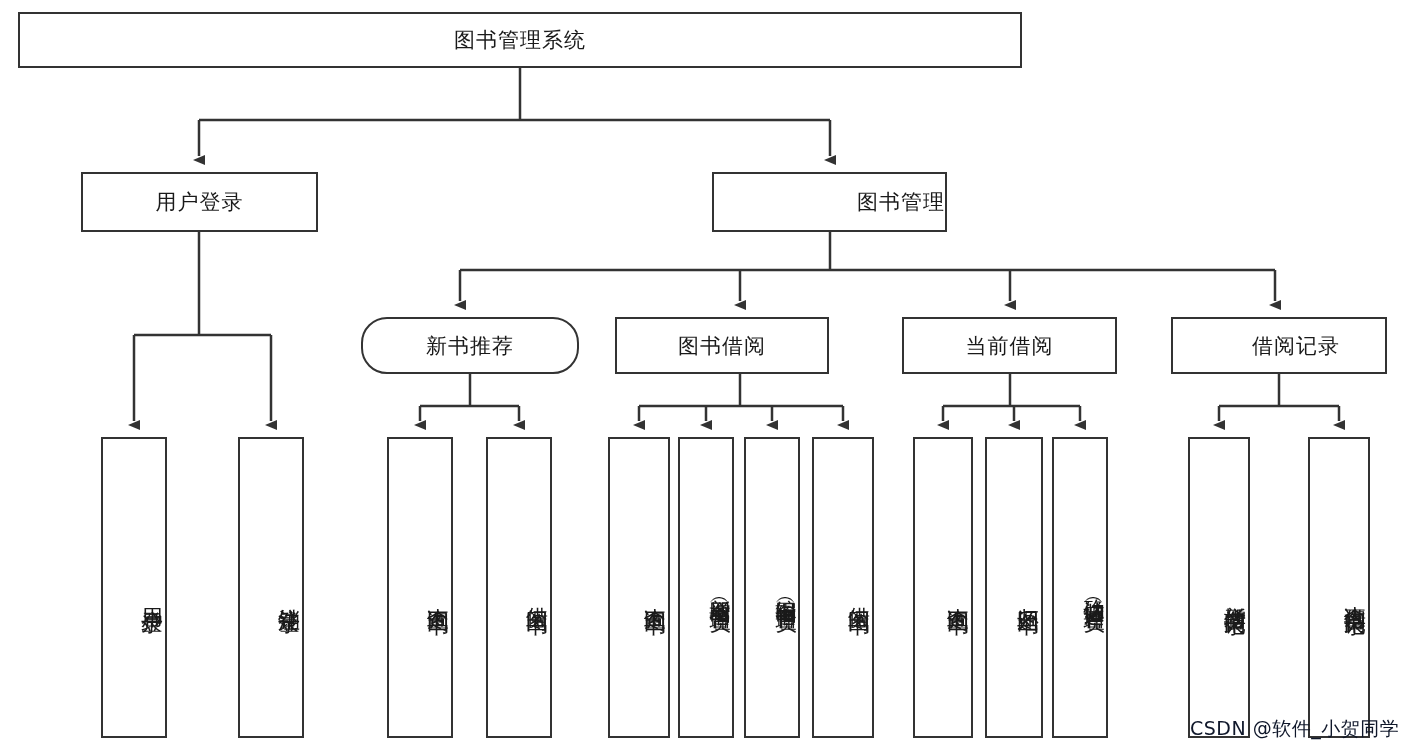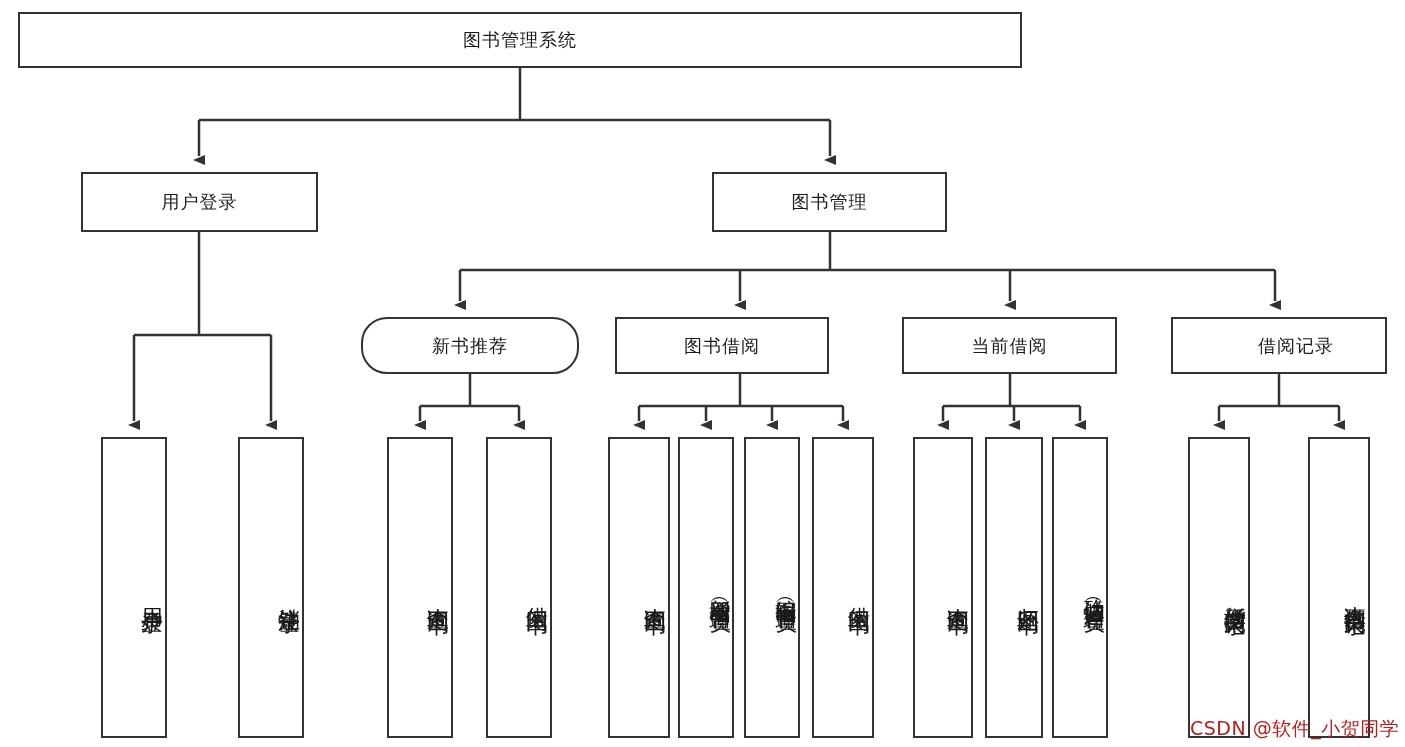--- a/index.html
+++ b/index.html
@@ -29,42 +29,42 @@
     position: absolute;
     box-sizing: border-box;
     border: 2.5px solid #333333;
     background: #ffffff;
     display: flex;
     align-items: center;
     justify-content: center;
     color: #1a1a1a;
   }
   .node.horiz {
-    font-size: 18px;
+    font-size: 21px;
     letter-spacing: 1px;
   }
   .node.vert {
     writing-mode: vertical-rl;
     text-orientation: upright;
     align-items: flex-start;
     justify-content: center;
     padding-top: 12px;
     font-size: 22px;
     line-height: 1.18;
     letter-spacing: 2px;
   }
   .node.vert .vlabel {
     writing-mode: vertical-rl;
     text-orientation: upright;
     white-space: nowrap;
   }
   .watermark {
     position: absolute;
     font-size: 19px;
-    color: #b91c1c;
+    color: #0f172a;
     white-space: nowrap;
     letter-spacing: 0.5px;
   }
 </style>
 </head>
 <body>
 
 <div id="canvas">
 
   <svg class="edges" viewBox="0 0 1405 747" xmlns="http://www.w3.org/2000/svg">
@@ -119,21 +119,21 @@
     </g>
   </svg>
 
   <div class="node horiz" style="left:18px; top:12px; width:1004px; height:56px;">
     <span>图书管理系统</span>
   </div>
 
   <div class="node horiz" style="left:81px; top:172px; width:237px; height:60px;">
     <span>用户登录</span>
   </div>
-  <div class="node horiz" style="left:712px; top:172px; width:235px; height:60px;">
+  <div class="node horiz" style="left:712px; top:172px; width:235px; height:60px;justify-content:flex-end;">
     <span>图书管理</span>
   </div>
 
   <div class="node horiz" style="left:361px; top:317px; width:218px; height:57px;border-radius:26px;">
     <span>新书推荐</span>
   </div>
   <div class="node horiz" style="left:615px; top:317px; width:214px; height:57px;">
     <span>图书借阅</span>
   </div>
   <div class="node horiz" style="left:902px; top:317px; width:215px; height:57px;">

